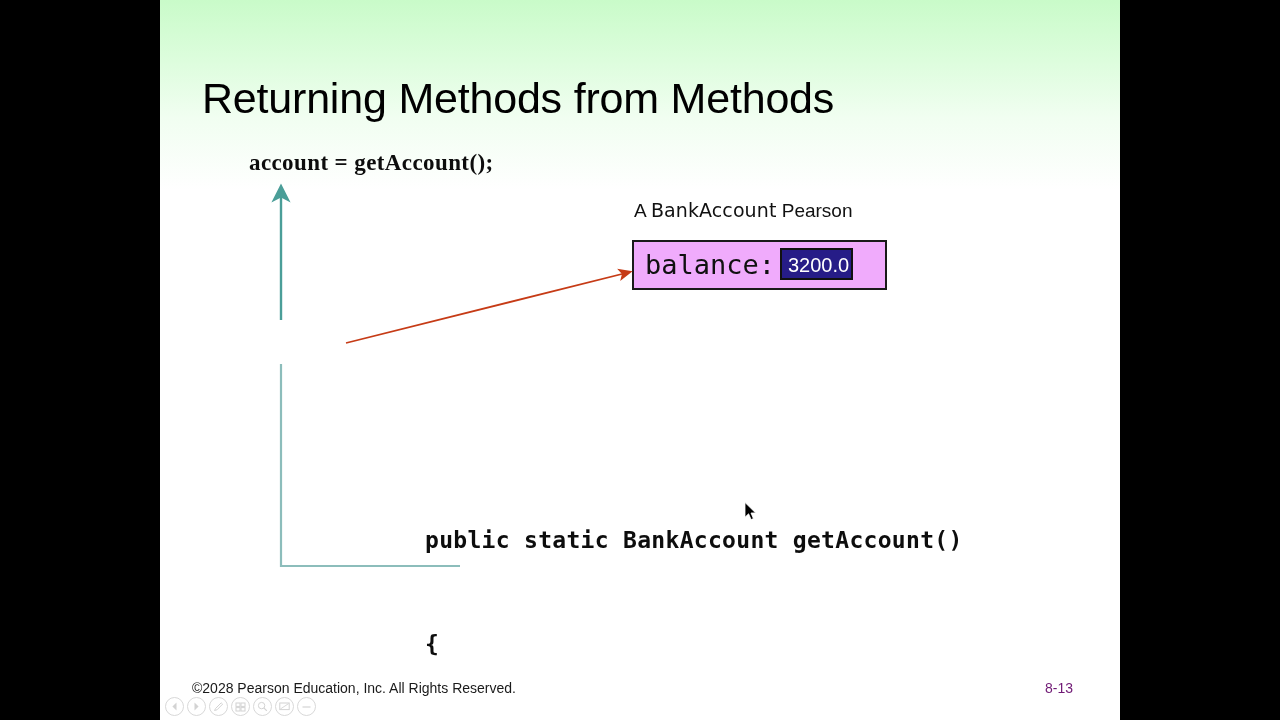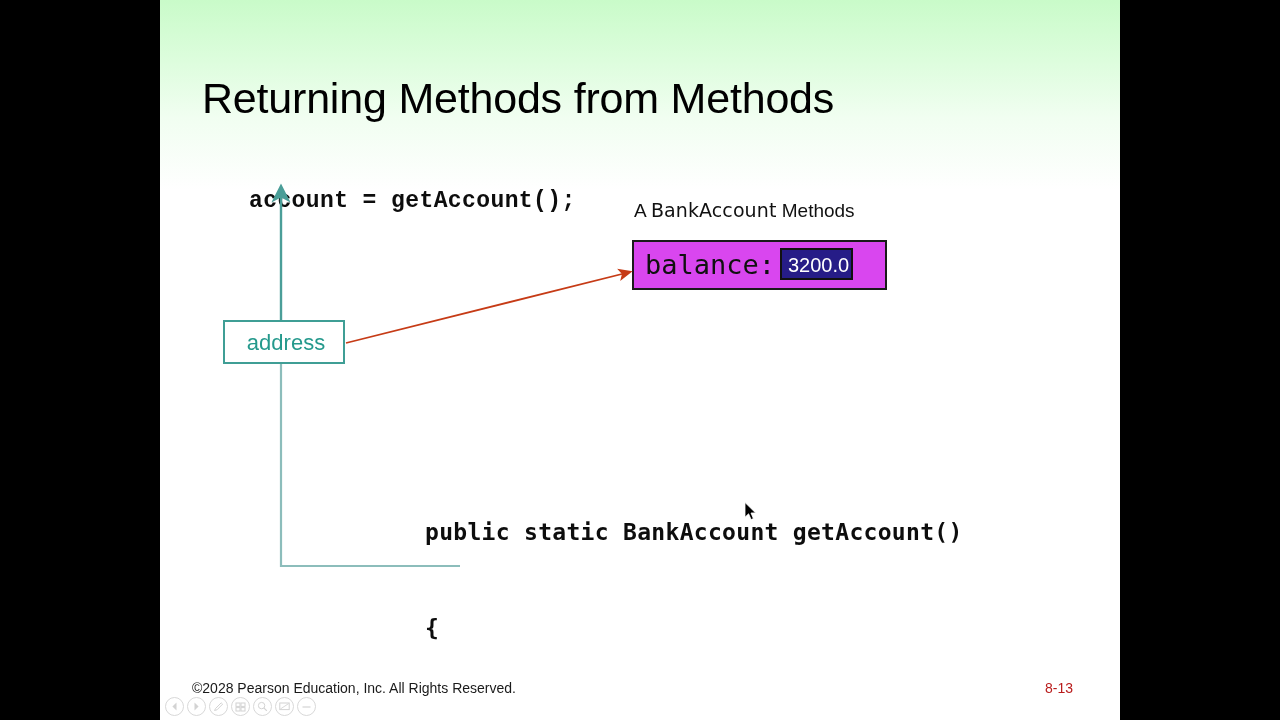--- a/index.html
+++ b/index.html
@@ -46,27 +46,26 @@
     font-weight: 400;
     color: #000000;
     letter-spacing: -0.2px;
     white-space: nowrap;
   }
   
   #assign-statement {
     position: absolute;
     left: 89px;
     top: 150px;
-    font-family: Liberation Mono, monospace;
+    font-family: Liberation Serif, serif;
     font-size: 23px;
     font-weight: bold;
     color: #0d0d0d;
     white-space: pre;
     letter-spacing: 0.4px;
-    margin-top: 38px;
   }
   
   #object-caption {
     position: absolute;
     left: 474px;
     top: 199px;
     font-size: 19px;
     color: #111111;
     white-space: nowrap;
   }
@@ -75,21 +74,21 @@
     letter-spacing: 0.1px;
     margin-top: 33px;
   }
   
   #object-box {
     position: absolute;
     left: 472px;
     top: 240px;
     width: 255px;
     height: 50px;
-    background: #d946ef;
+    background: #f0abfc;
     border: 2px solid #1a1a1a;
     box-sizing: border-box;
   }
   #object-field-label {
     position: absolute;
     left: 11px;
     top: 7px;
     font-family: "DejaVu Sans Mono", monospace;
     font-size: 27px;
     color: #101010;
@@ -142,21 +141,21 @@
     left: 265px;
     top: 452px;
     font-family: "DejaVu Sans Mono", monospace;
     font-size: 23px;
     font-weight: bold;
     color: #0d0d0d;
     line-height: 32px;
     white-space: pre;
     letter-spacing: 0.3px;
   }
-  #method-code .code-line { display: block; }
+  #method-code .code-line { display: block; margin-top: 8px; }
   #method-code .ellipsis-line {
     font-size: 15px;
     padding-left: 45px;
   }
   
   #connectors {
     position: absolute;
     left: 0; top: 0;
     width: 960px;
     height: 720px;
@@ -169,21 +168,21 @@
     top: 680px;
     font-size: 14px;
     color: #1a1a1a;
     white-space: nowrap;
   }
   #footer-pagenum {
     position: absolute;
     left: 885px;
     top: 680px;
     font-size: 14px;
-    color: #b91c1c;
+    color: #701a75;
     white-space: nowrap;
   }
   
   #present-toolbar {
     position: absolute;
     left: 5px;
     top: 697px;
     display: flex;
     gap: 3px;
     opacity: 0.30;
@@ -222,33 +221,30 @@
 
   <div id="slide">
 
     <div id="slide-gradient"></div>
 
     <div id="slide-title">Returning Methods from Methods</div>
 
     <div id="assign-statement">account = getAccount();</div>
 
     <div id="object-caption">
-      <span>A </span><span class="mono-part">BankAccount</span><span> Methods</span>
+      <span>A </span><span class="mono-part">BankAccount</span><span> Pearson</span>
     </div>
 
     <div id="object-box">
       <div id="object-field-label">balance:</div>
       <div id="object-field-value-box">
         <div id="object-field-value">3200.0</div>
       </div>
     </div>
 
-    <div id="address-box">
-      <div id="address-label">address</div>
-    </div>
 
     <svg id="connectors" viewBox="0 0 960 720" xmlns="http://www.w3.org/2000/svg">
       <defs>
         <marker id="teal-arrowhead" markerWidth="9" markerHeight="9" refX="4.5" refY="4.5" orient="auto">
           <path d="M 0.5 0.5 L 8.5 4.5 L 0.5 8.5 L 2.6 4.5 Z" fill="#4a9e98"></path>
         </marker>
         <marker id="red-arrowhead" markerWidth="9" markerHeight="9" refX="7" refY="4.5" orient="auto">
           <path d="M 0.5 1 L 8.5 4.5 L 0.5 8 L 2.4 4.5 Z" fill="#c63b16"></path>
         </marker>
       </defs>

